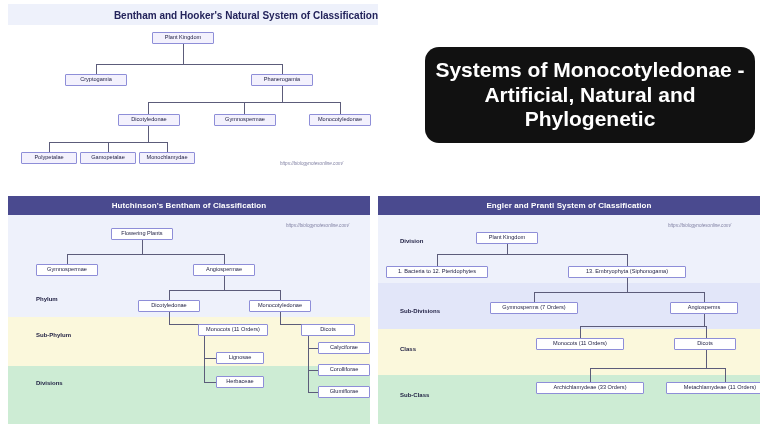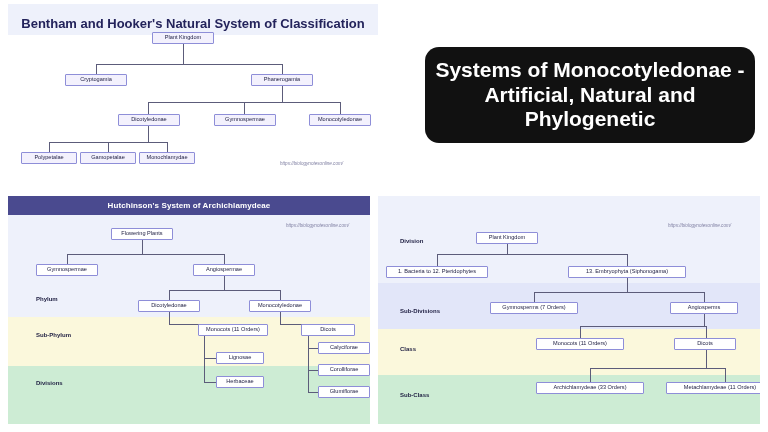--- a/index.html
+++ b/index.html
@@ -9,22 +9,22 @@
     font-family:"Liberation Sans", sans-serif;
     position:relative; overflow:hidden;
   }
   
   .panel { position:absolute; overflow:hidden; }
   .panel-title {
     text-align:center; font-weight:bold; color:#ffffff;
     font-size:8px; letter-spacing:.1px;
   }
   .title-light {
-    text-align:center; font-weight:bold; color:#23235b;
-    font-size:13px; background:#eef1fb; padding:12px 0 4px;
+    text-align:right; font-weight:bold; color:#23235b;
+    font-size:10px; background:#eef1fb; padding:6px 0 4px;
   }
   .node {
     position:absolute; background:#ffffff; border:1px solid #8e8ed8;
     color:#1d1d40; font-size:5.6px; text-align:center;
     padding:2px 3px; border-radius:1px; white-space:nowrap;
     line-height:1.05;
   }
   .node.lav { background:#f3f1fd; }
   .line { position:absolute; background:#5c5c7a; }
   .h { height:1px; }
@@ -95,21 +95,21 @@
   <div class="node lav" style="left:131px; top:148px; width:56px;">Monochlamydae</div>
 
   <div class="wm" style="left:272px; top:157px;">https://biologynotesonline.com/</div>
 </div>
 
 <div id="headline">
   <span>Systems of Monocotyledonae - Artificial, Natural and Phylogenetic</span>
 </div>
 
 <div class="panel" id="panel2">
-  <div class="panel-title">Hutchinson's System of Archichlamydeae</div>
+  <div class="panel-title">Hutchinson's Bentham of Classification</div>
 
   <div class="band" style="top:21px; height:100px; background:#eef1fb;"></div>
   <div class="band" style="top:121px; height:49px; background:#fbf8dc;"></div>
   <div class="band" style="top:170px; height:58px; background:#cdecd4;"></div>
 
   <div class="wm" style="left:278px; top:27px;">https://biologynotesonline.com/</div>
 
   <div class="rowlabel" style="left:28px; top:100px;">Phylum</div>
   <div class="rowlabel" style="left:28px; top:136px;">Sub-Phylum</div>
   <div class="rowlabel" style="left:28px; top:184px;">Divisions</div>
@@ -151,20 +151,21 @@
   <div class="line v" style="left:300px; top:152px; height:22px;"></div>
   <div class="line h" style="left:300px; top:174px; width:12px;"></div>
   <div class="line v" style="left:300px; top:174px; height:22px;"></div>
   <div class="line h" style="left:300px; top:196px; width:12px;"></div>
   <div class="node" style="left:310px; top:146px; width:52px;">Calyciforae</div>
   <div class="node" style="left:310px; top:168px; width:52px;">Corolliforae</div>
   <div class="node" style="left:310px; top:190px; width:52px;">Glumiflorae</div>
 </div>
 
 <div class="panel" id="panel3">
+  <div class="panel-title">Engler and Prantl System of Classification</div>
 
   <div class="band" style="top:21px; height:66px; background:#eef1fb;"></div>
   <div class="band" style="top:87px; height:46px; background:#e2e6f9;"></div>
   <div class="band" style="top:133px; height:46px; background:#fbf8dc;"></div>
   <div class="band" style="top:179px; height:49px; background:#cdecd4;"></div>
 
   <div class="wm" style="left:290px; top:27px;">https://biologynotesonline.com/</div>
 
   <div class="rowlabel" style="left:22px; top:42px;">Division</div>
   <div class="rowlabel" style="left:22px; top:112px;">Sub-Divisions</div>

